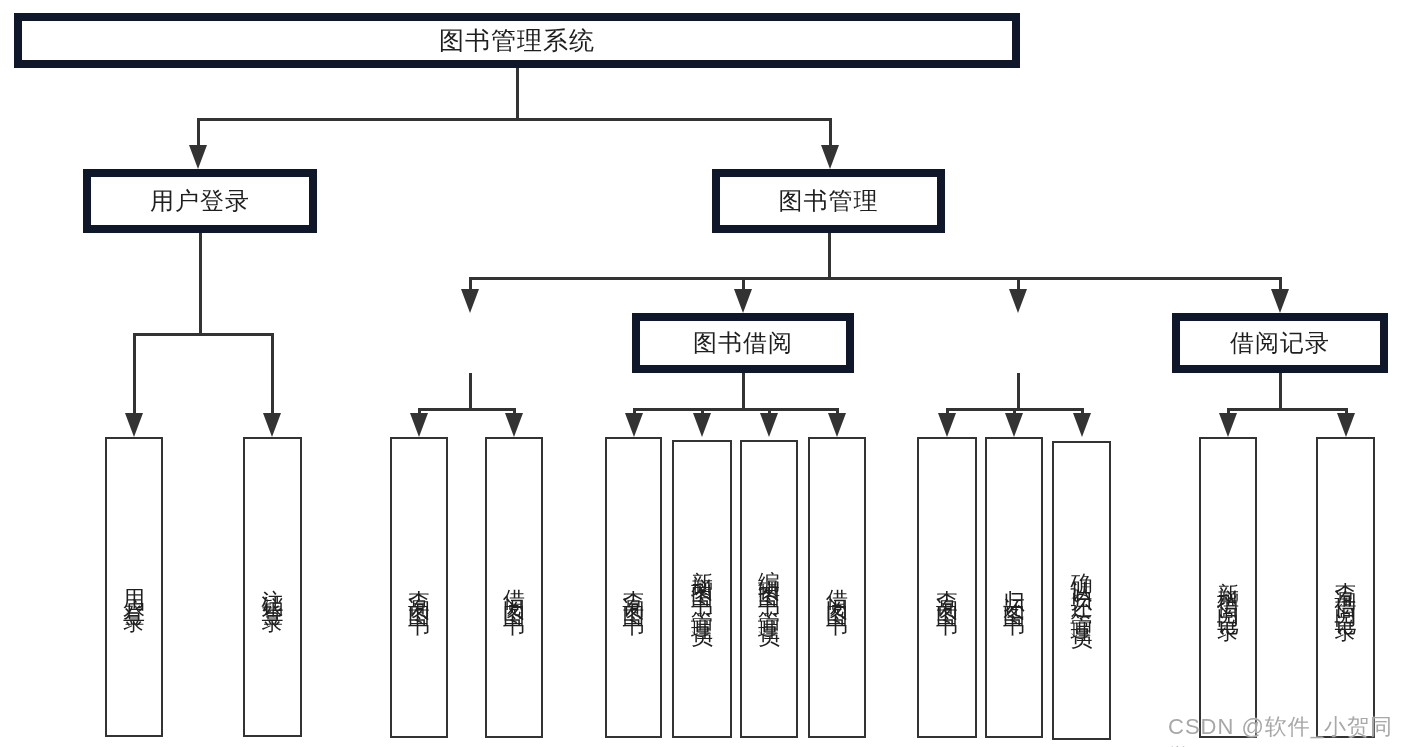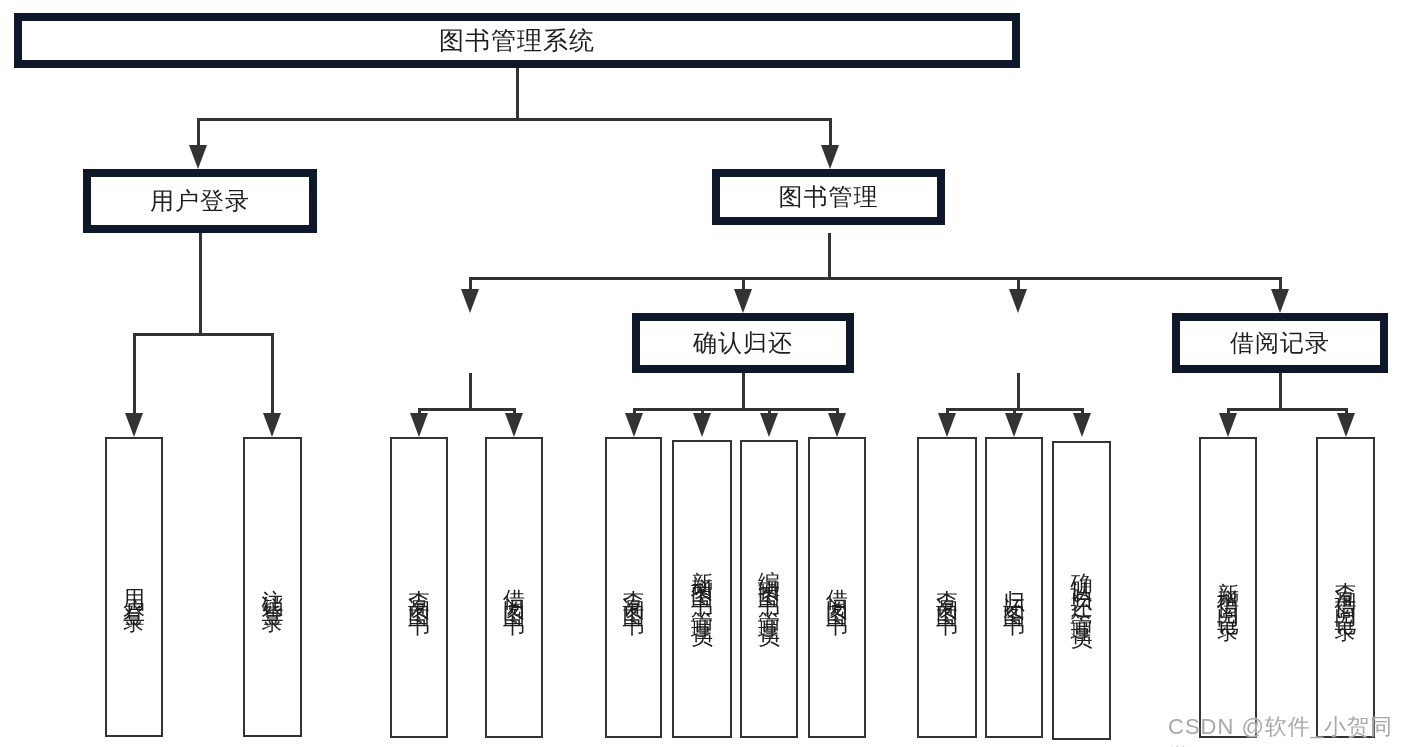--- a/index.html
+++ b/index.html
@@ -44,41 +44,41 @@
   <div class="node root" style="left:14px; top:13px; width:1006px; height:55px;">图书管理系统</div>
 
   <div class="vline" style="left:516px; top:68px; height:50px;"></div>
   <div class="hline" style="left:197px; top:118px; width:634px;"></div>
   <div class="vline" style="left:197px; top:118px; height:30px;"></div>
   <div class="arrow" style="left:189px; top:145px;"></div>
   <div class="vline" style="left:829px; top:118px; height:30px;"></div>
   <div class="arrow" style="left:821px; top:145px;"></div>
 
   <div class="node" style="left:83px; top:169px; width:234px; height:64px;">用户登录</div>
-  <div class="node" style="left:712px; top:169px; width:233px; height:56px;">图书管理</div>
+  <div class="node" style="left:712px; top:169px; width:233px; height:64px;">图书管理</div>
 
   <div class="vline" style="left:199px; top:233px; height:100px;"></div>
   <div class="hline" style="left:134px; top:333px; width:138px;"></div>
   <div class="vline" style="left:133px; top:333px; height:82px;"></div>
   <div class="arrow" style="left:125px; top:413px;"></div>
   <div class="vline" style="left:271px; top:333px; height:82px;"></div>
   <div class="arrow" style="left:263px; top:413px;"></div>
 
   <div class="vline" style="left:828px; top:233px; height:44px;"></div>
   <div class="hline" style="left:469px; top:277px; width:813px;"></div>
   <div class="vline" style="left:469px; top:277px; height:15px;"></div>
   <div class="arrow" style="left:461px; top:289px;"></div>
   <div class="vline" style="left:742px; top:277px; height:15px;"></div>
   <div class="arrow" style="left:734px; top:289px;"></div>
   <div class="vline" style="left:1017px; top:277px; height:15px;"></div>
   <div class="arrow" style="left:1009px; top:289px;"></div>
   <div class="vline" style="left:1279px; top:277px; height:15px;"></div>
   <div class="arrow" style="left:1271px; top:289px;"></div>
 
-  <div class="node" style="left:632px; top:313px; width:222px; height:60px;">确认归还</div>
+  <div class="node" style="left:632px; top:313px; width:222px; height:60px;">图书借阅</div>
   <div class="node" style="left:1172px; top:313px; width:216px; height:60px;">借阅记录</div>
 
   <div class="vline" style="left:469px; top:373px; height:35px;"></div>
   <div class="hline" style="left:418px; top:408px; width:98px;"></div>
   <div class="vline" style="left:418px; top:408px; height:10px;"></div>
   <div class="arrow" style="left:410px; top:413px;"></div>
   <div class="vline" style="left:513px; top:408px; height:10px;"></div>
   <div class="arrow" style="left:505px; top:413px;"></div>
 
   <div class="vline" style="left:742px; top:373px; height:35px;"></div>

